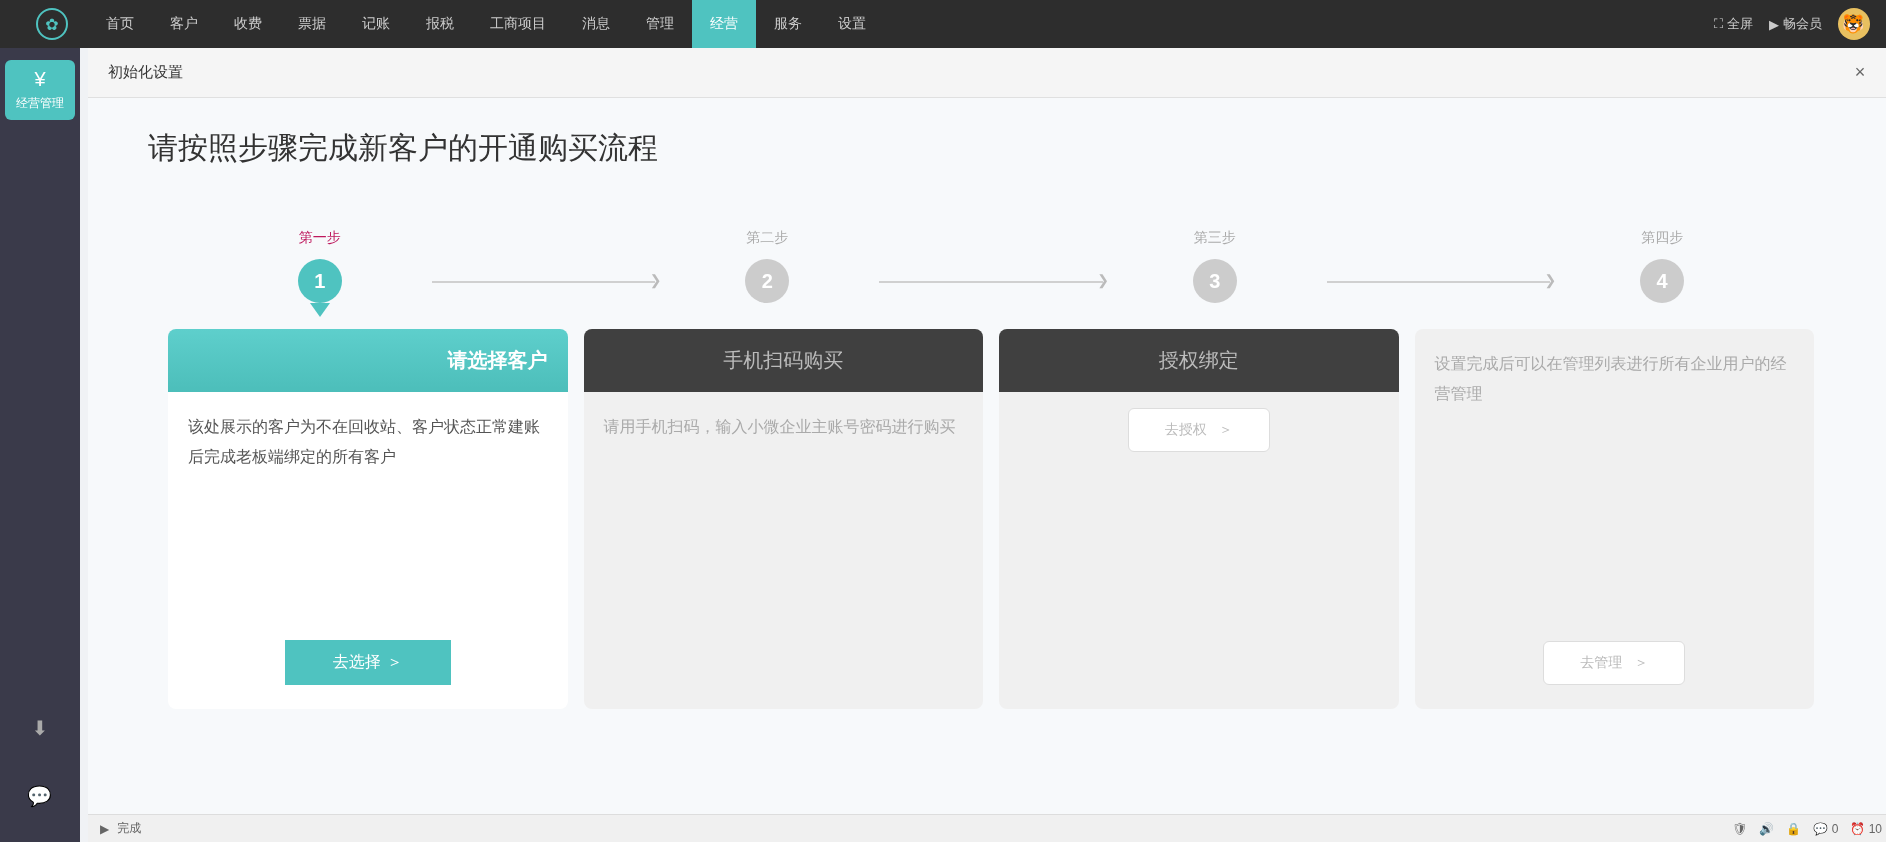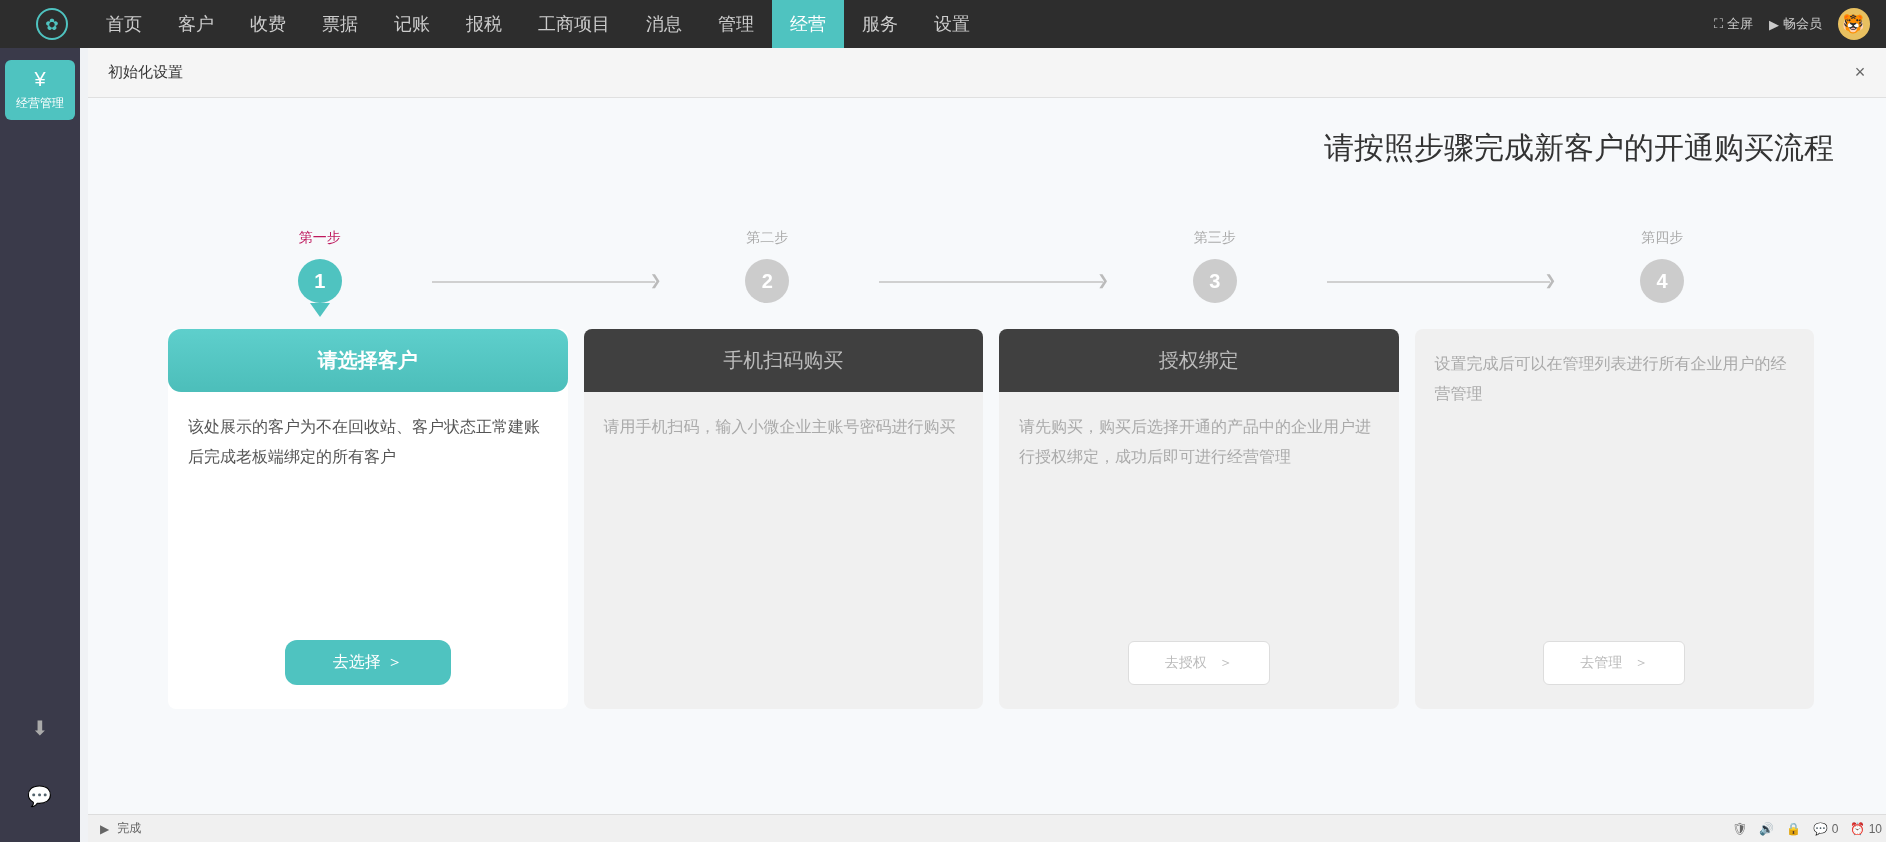--- a/index.html
+++ b/index.html
@@ -32,21 +32,21 @@
       font-size: 16px;
     }
     .nav-items {
       display: flex;
       align-items: center;
       flex: 1;
       gap: 0;
     }
     .nav-item {
       color: #ccc;
-      font-size: 18px;
+      font-size: 14px;
       padding: 8px 18px;
       height: 48px;
       display: flex;
       align-items: center;
       cursor: pointer;
       white-space: nowrap;
     }
     .nav-item.active {
       background: #4fc3c0;
       color: #fff;
@@ -155,21 +155,21 @@
     }
 
     
     .content {
       padding: 30px 60px;
       background: #f7f9fb;
       min-height: calc(100% - 50px);
     }
 
     .main-title {
-      text-align: right;
+      text-align: left;
       font-size: 30px;
       color: #333;
       margin-bottom: 40px;
       font-weight: 400;
     }
 
     
     .status-bar {
       position: absolute;
       bottom: 0;
@@ -274,25 +274,24 @@
     .step-card-active {
       background: #fff;
     }
     .step-card-inactive {
       background: #f0f0f0;
     }
 
     .sc-header-active {
       background: linear-gradient(180deg, #5ecfcc 0%, #4cbeba 100%);
       padding: 18px 20px;
-      text-align: center;
+      text-align: right;
       font-size: 20px;
       font-weight: 600;
       color: #fff;
-      border-radius: 13px;
     }
     .sc-header-inactive {
       background: #404040;
       padding: 18px 20px;
       text-align: center;
       font-size: 20px;
       font-weight: 400;
       color: #bbb;
     }
     .sc-body {
@@ -307,21 +306,21 @@
     .sc-footer {
       padding: 16px 20px 24px;
       display: flex;
       justify-content: center;
     }
     .sc-btn-active {
       padding: 12px 48px;
       background: #4fc3c0;
       color: #fff;
       border: none;
-      border-radius: 12px;
+      border-radius: 0;
       font-size: 16px;
       cursor: pointer;
       display: flex;
       align-items: center;
       gap: 6px;
     }
     .sc-btn-inactive {
       padding: 12px 36px;
       background: #fff;
       color: #bbb;
@@ -442,21 +441,20 @@
           <span>手机扫码购买</span>
         </div>
         <div class="sc-body sc-body-inactive">请用手机扫码，输入小微企业主账号密码进行购买</div>
         <div class="sc-footer"></div>
       </div>
 
       <div class="step-card step-card-inactive">
         <div class="sc-header-inactive">
           <span>授权绑定</span>
         </div>
-        <div class="sc-body sc-body-inactive">请先购买，购买后选择开通的产品中的企业用户进行授权绑定，成功后即可进行经营管理</div>
         <div class="sc-footer">
           <button class="sc-btn-inactive">
             <span>去授权</span>
             <span>＞</span>
           </button>
         </div>
       </div>
 
       <div class="step-card step-card-inactive">
         <div class="sc-body sc-body-inactive">设置完成后可以在管理列表进行所有企业用户的经营管理</div>

